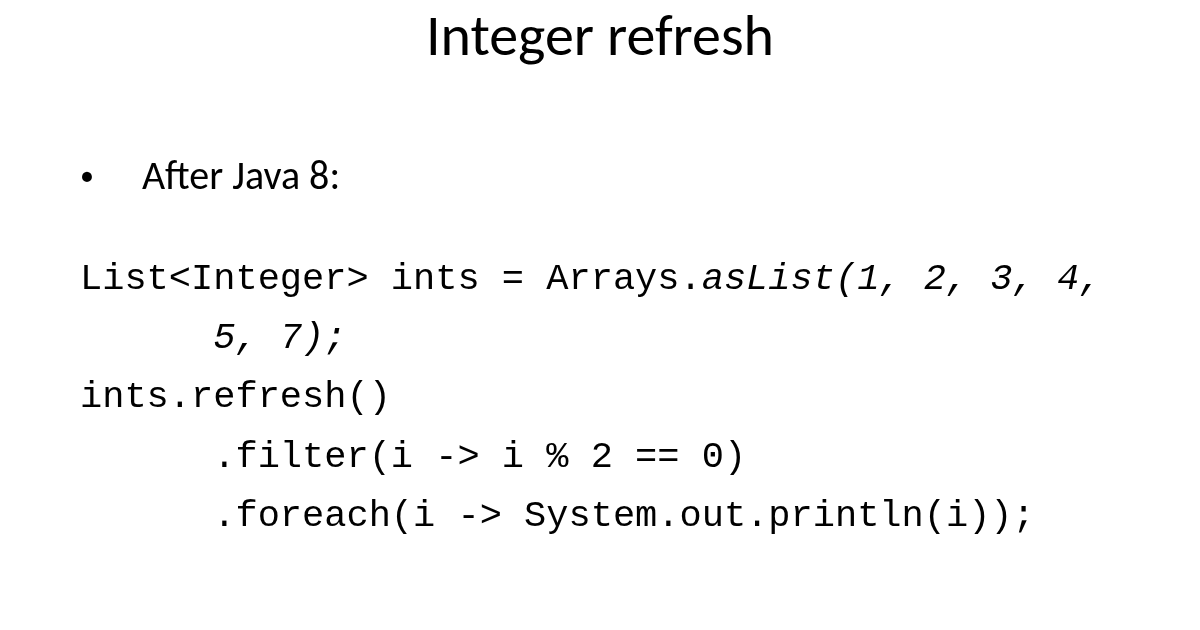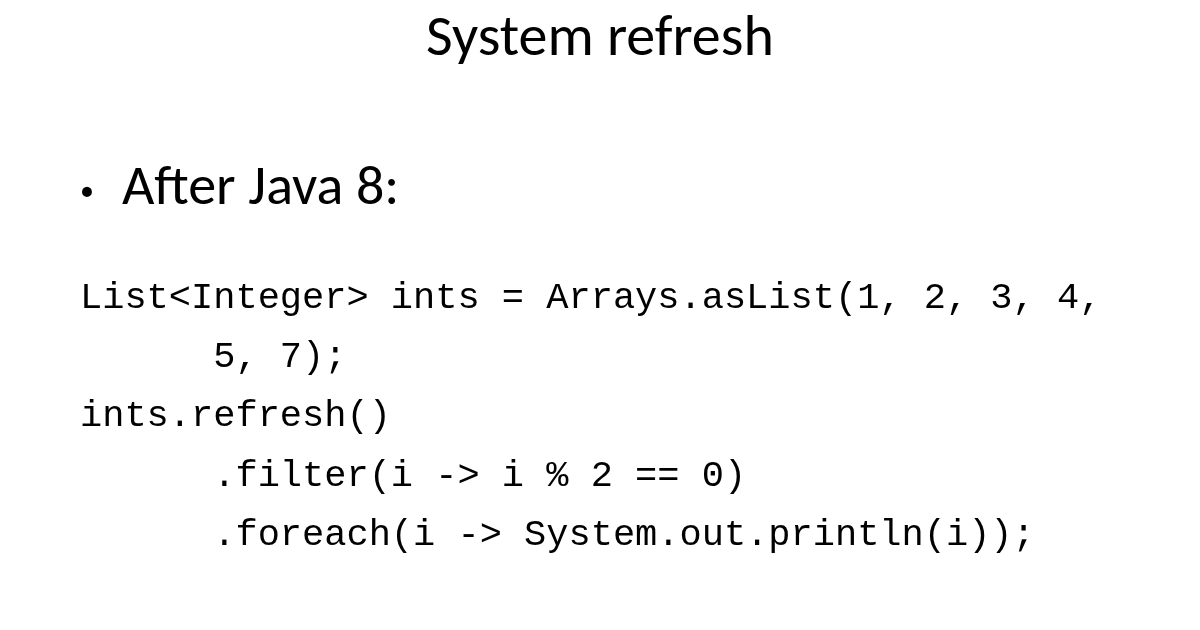--- a/index.html
+++ b/index.html
@@ -39,37 +39,39 @@
       margin-bottom: 50px;
     }
     .bullet-dot {
       font-size: 28px;
       margin-right: 28px;
       line-height: 1;
       position: relative;
       top: -4px;
     }
     .bullet-text {
-      font-size: 56px;
+      font-size: 40px;
+      margin-left: 20px;
     }
     .code-block {
       font-family: Consolas, 'Courier New', monospace;
       font-size: 37px;
       line-height: 1.6;
       letter-spacing: 0px;
       white-space: pre;
     }
     .italic {
+      font-style: italic;
     }
   </style>
 </head>
 <body>
 
 <div class="slide">
-  <h1 class="title">System refresh</h1>
+  <h1 class="title">Integer refresh</h1>
   <div class="content">
     <div class="bullet-row">
       <span class="bullet-dot">•</span>
       <span class="bullet-text">After Java 8:</span>
     </div>
     <div class="code-block"><span>List&lt;Integer&gt; ints = Arrays.</span><span class="italic">asList(1, 2, 3, 4,</span>
 <span class="italic">      5, 7);</span>
 <span>ints.refresh()</span>
 <span>      .filter(i -&gt; i % 2 == 0)</span>
 <span>      .foreach(i -&gt; System.out.println(i));</span></div>

